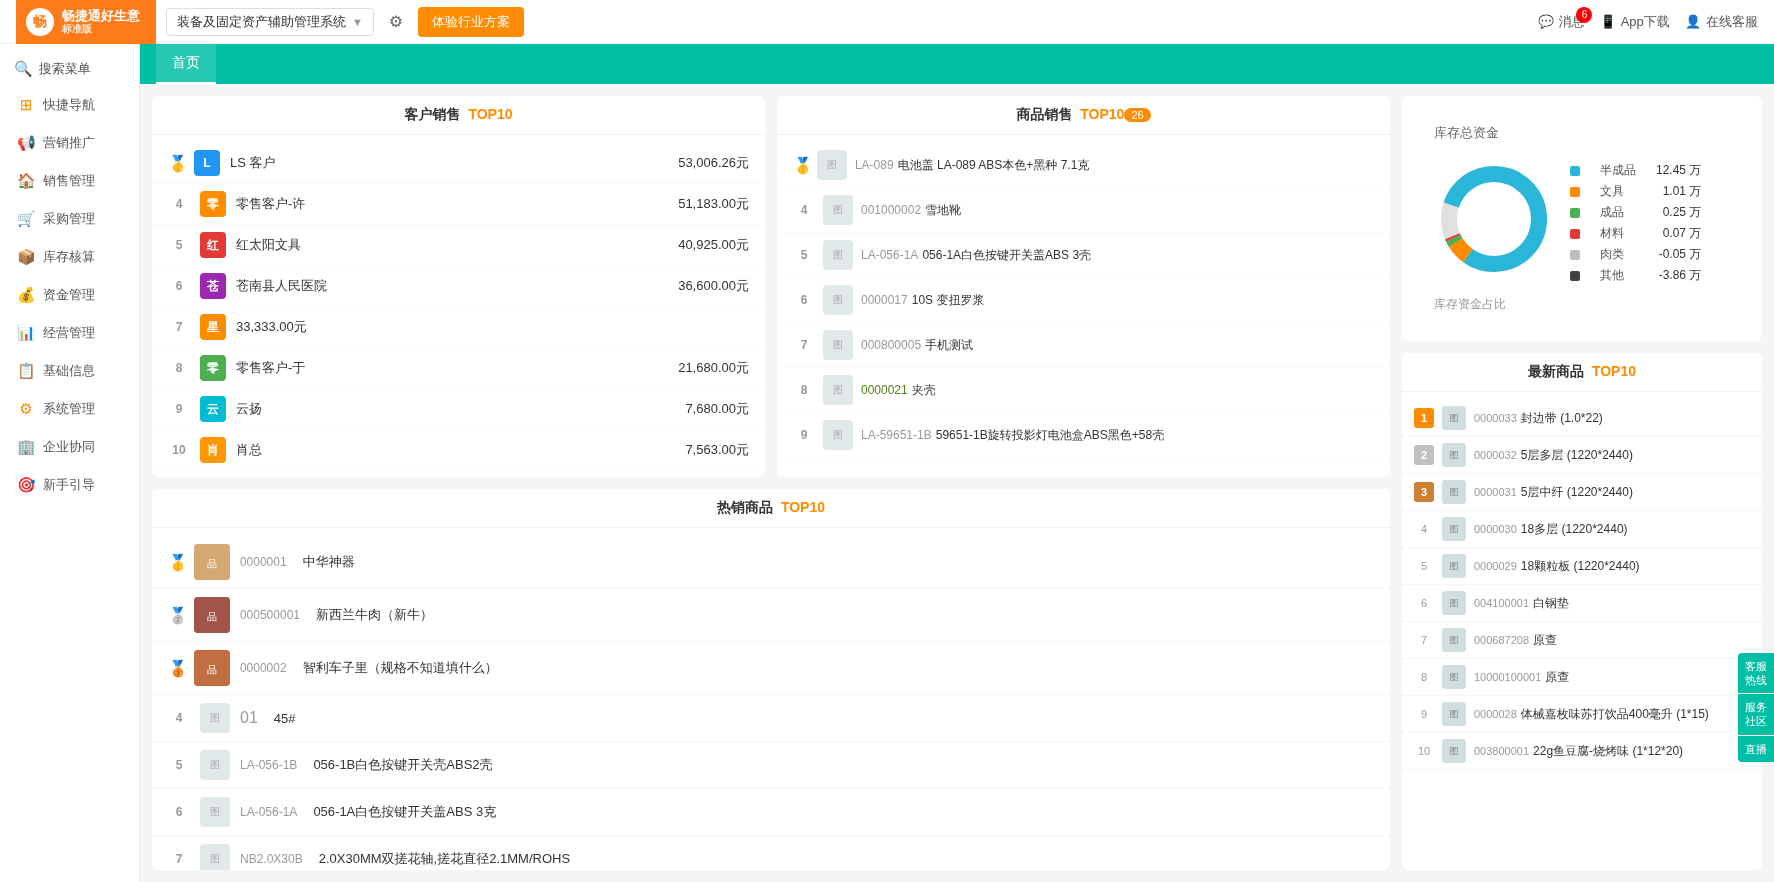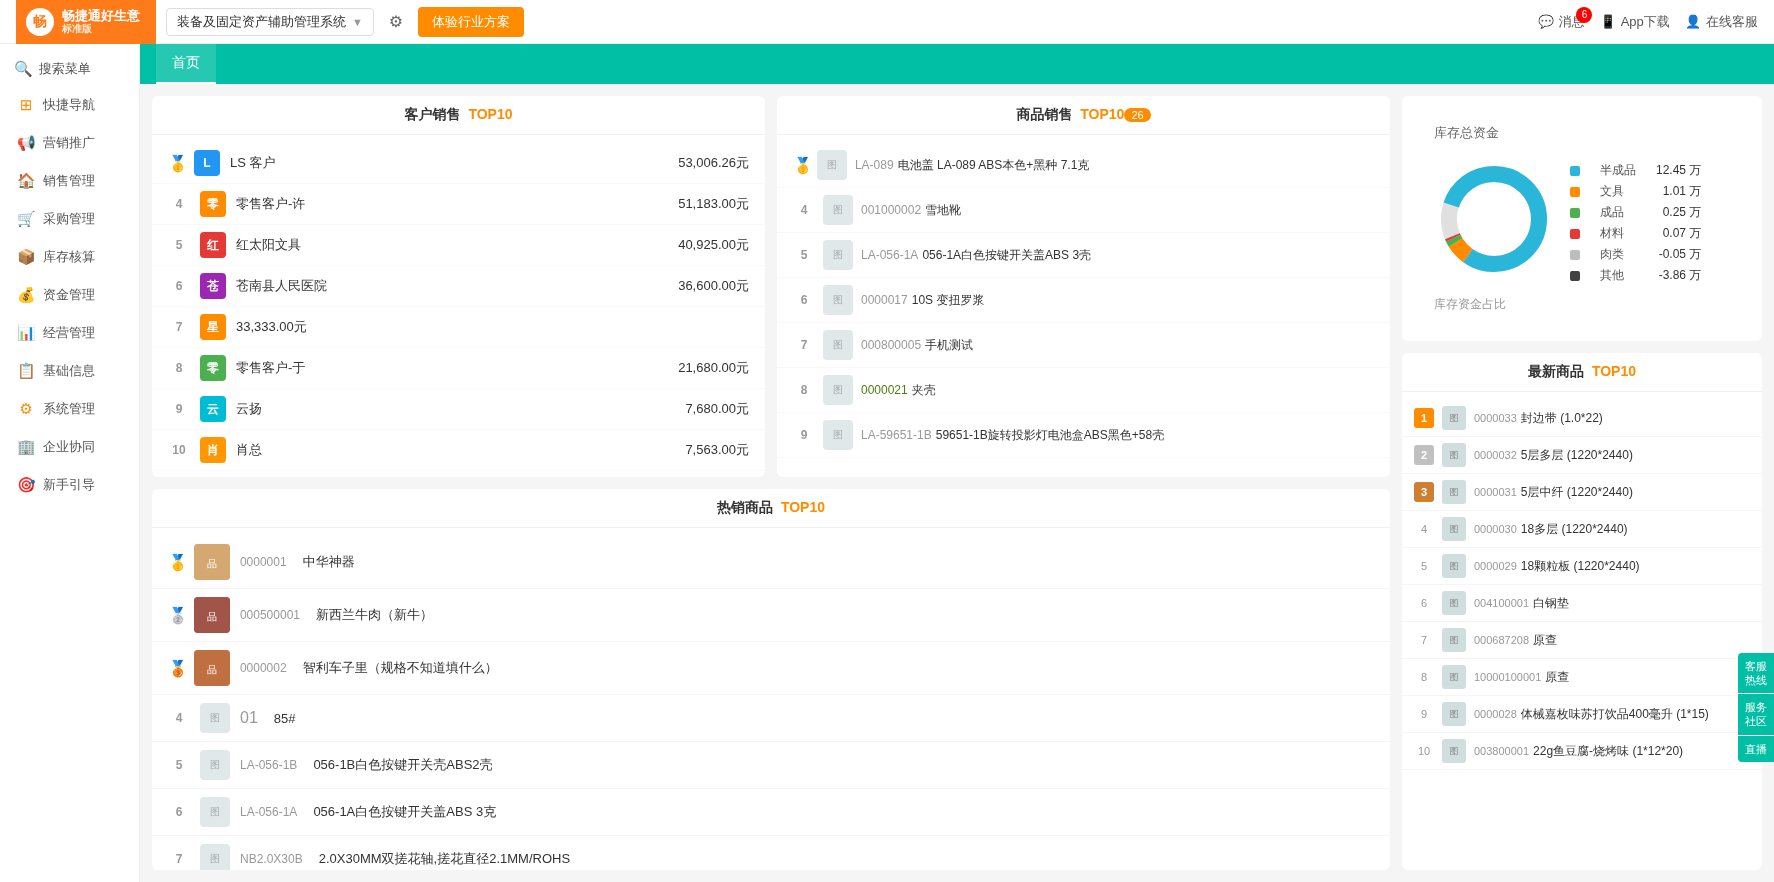--- a/index.html
+++ b/index.html
@@ -642,21 +642,21 @@
             <span style="font-size:12px; color:#999; margin-right:6px;">0000002</span>
             <span style="font-size:13px;">智利车子里（规格不知道填什么）</span>
           </div>
 
           <div class="hot-prod-item">
             <span class="rank-num plain">4</span>
             <div class="prod-thumb-placeholder">
                 <span>图</span>
               </div>
             <span style="font-size:16px; color:#999; margin-right:6px;">01</span>
-            <span style="font-size:13px;">85#</span>
+            <span style="font-size:13px;">45#</span>
           </div>
 
           <div class="hot-prod-item">
             <span class="rank-num plain">5</span>
             <div class="prod-thumb-placeholder">
                 <span>图</span>
               </div>
             <span style="font-size:12px; color:#999; margin-right:6px;">LA-056-1B</span>
             <span style="font-size:13px;">056-1B白色按键开关壳ABS2壳</span>
           </div>

